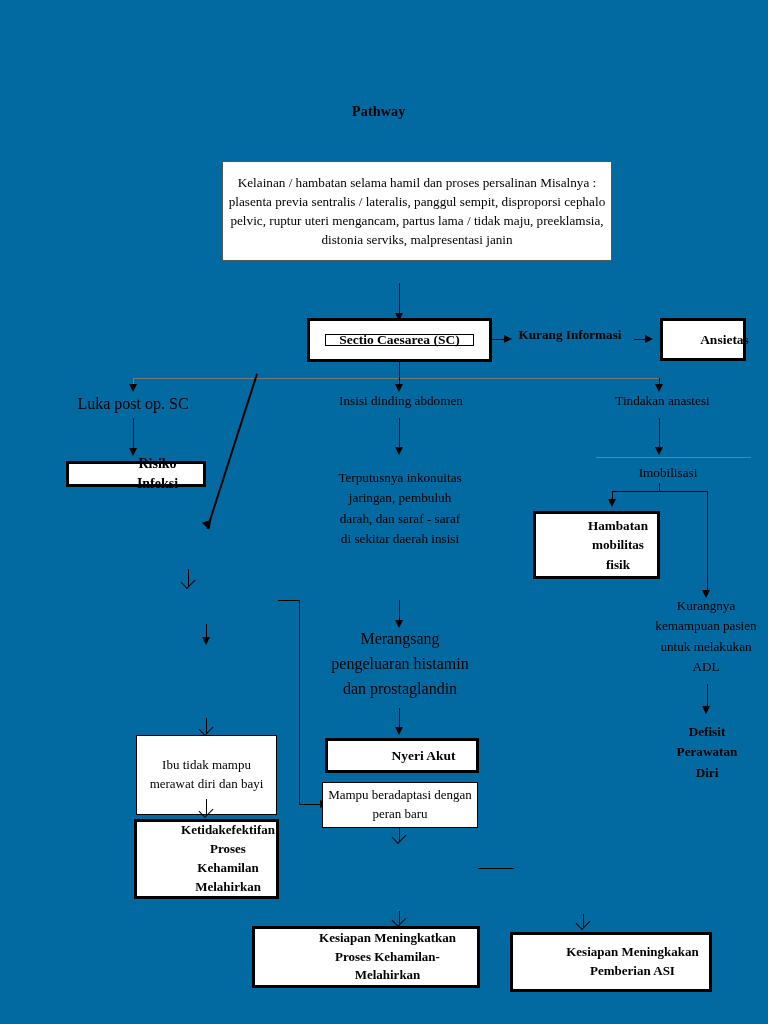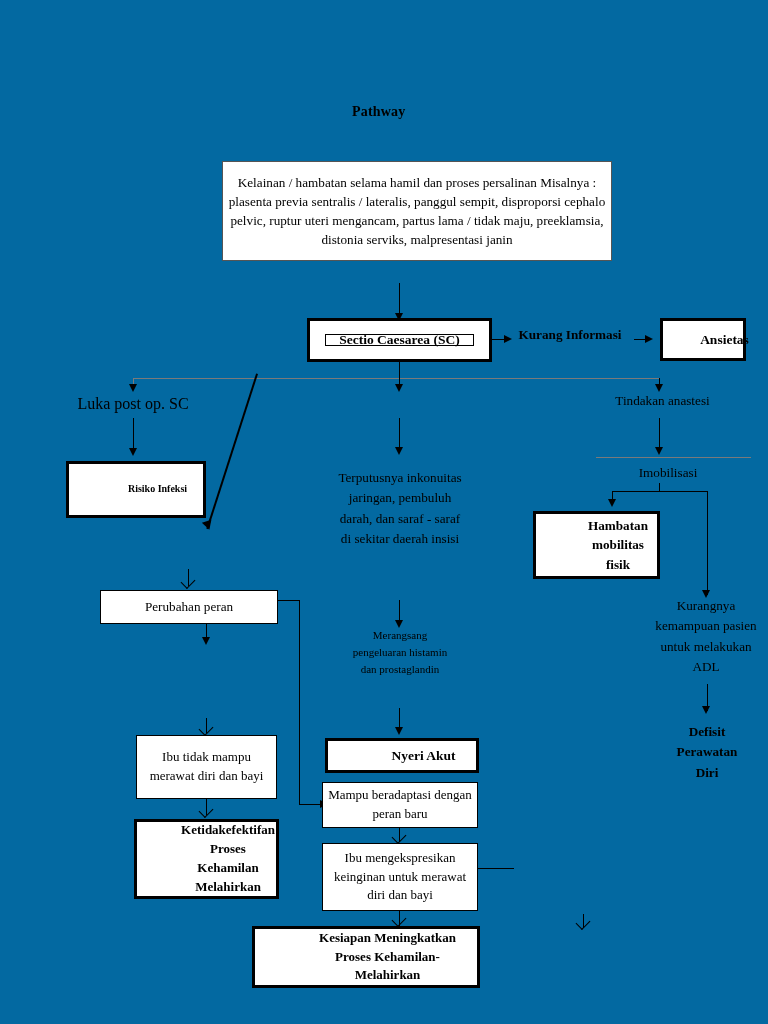--- a/index.html
+++ b/index.html
@@ -154,47 +154,47 @@
 
   <div class="vline" style="left:399px; top:362px; height:16px;"></div>
   <div class="hline faint" style="left:133px; top:378px; width:527px;"></div>
 
   <div class="vline faint" style="left:133px; top:378px; height:9px;"></div>
   <div class="arrow-down" style="left:128.5px; top:384px;"></div>
   <div class="tnode" style="left:62px; top:392px; width:142px; font-size:16px;">Luka post op. SC</div>
 
   <div class="vline" style="left:399px; top:378px; height:9px;"></div>
   <div class="arrow-down" style="left:394.5px; top:384px;"></div>
+  <div class="tnode" style="left:316px; top:391px; width:170px; font-size:13.2px;">Insisi dinding abdomen</div>
 
   <div class="vline" style="left:659px; top:378px; height:9px;"></div>
   <div class="arrow-down" style="left:654.5px; top:384px;"></div>
   <div class="tnode" style="left:600px; top:391px; width:125px; font-size:13.2px;">Tindakan anastesi</div>
 
   <div class="vline" style="left:133px; top:418px; height:33px;"></div>
   <div class="arrow-down" style="left:128.5px; top:448px;"></div>
 
-  <div class="box heavy" style="left:66px; top:461px; width:140px; height:57px; font-size:10px;">Risiko Infeksi</div>
+  <div class="box heavy" style="left:66px; top:461px; width:140px; height:26px; font-size:14px;">Risiko Infeksi</div>
 
   <div class="diag" style="left:258px; top:374px; width:163px; transform:rotate(107.8deg);"></div>
   <div class="diag-head" style="left:203px; top:521px; transform:rotate(-18deg);"></div>
 
 
   <div class="vline" style="left:188px; top:569px; height:17px;"></div>
   <div class="chev-down" style="left:182px; top:577px;"></div>
 
-  <div class="box" style="left:100px; top:590px; width:178px; height:34px; font-size:13.2px;">Perubahan peran</div>
 
   <div class="vline" style="left:206px; top:624px; height:16px;"></div>
   <div class="arrow-down" style="left:201.5px; top:637px;"></div>
 
 
   <div class="vline" style="left:206px; top:718px; height:15px;"></div>
   <div class="chev-down" style="left:200px; top:724px;"></div>
 
-  <div class="box" style="left:136px; top:735px; width:141px; height:64px; font-size:13px;">Ibu tidak mampu
+  <div class="box" style="left:136px; top:735px; width:141px; height:80px; font-size:13px;">Ibu tidak mampu
 merawat diri dan
 bayi</div>
 
   <div class="vline" style="left:206px; top:799px; height:16px;"></div>
   <div class="chev-down" style="left:200px; top:806px;"></div>
 
   <div class="box heavy" style="left:134px; top:819px; width:145px; height:80px; font-size:13px;">Ketidakefektifan
 Proses Kehamilan
 Melahirkan</div>
 
@@ -207,38 +207,35 @@
   <div class="arrow-down" style="left:394.5px; top:447px;"></div>
 
   <div class="tnode" style="left:312px; top:468px; width:176px; font-size:13.2px;">Terputusnya inkonuitas
 jaringan, pembuluh
 darah, dan saraf - saraf
 di sekitar daerah insisi</div>
 
   <div class="vline" style="left:399px; top:600px; height:25px;"></div>
   <div class="arrow-down" style="left:394.5px; top:620px;"></div>
 
-  <div class="tnode" style="left:314px; top:627px; width:172px; font-size:11px;">Merangsang
+  <div class="tnode" style="left:314px; top:627px; width:172px; font-size:16px;">Merangsang
 pengeluaran histamin
 dan prostaglandin</div>
 
   <div class="vline" style="left:399px; top:708px; height:23px;"></div>
   <div class="arrow-down" style="left:394.5px; top:727px;"></div>
 
   <div class="box" style="left:322px; top:782px; width:156px; height:46px; font-size:13px;">Mampu beradaptasi
 dengan peran baru</div>
 
   <div class="box heavy" style="left:325px; top:738px; width:154px; height:35px; font-size:13.5px;">Nyeri Akut</div>
 
   <div class="vline" style="left:399px; top:828px; height:14px;"></div>
   <div class="chev-down" style="left:393px; top:832px;"></div>
 
-  <div class="box" style="left:322px; top:843px; width:156px; height:68px; font-size:13px;">Ibu mengekspresikan
-keinginan untuk
-merawat diri dan bayi</div>
 
   <div class="vline" style="left:399px; top:911px; height:17px;"></div>
   <div class="chev-down" style="left:393px; top:915px;"></div>
 
   <div class="box heavy" style="left:252px; top:926px; width:228px; height:62px; font-size:13px;">Kesiapan Meningkatkan Proses
 Kehamilan-Melahirkan</div>
 
   <div class="vline" style="left:659px; top:418px; height:34px;"></div>
   <div class="arrow-down" style="left:654.5px; top:447px;"></div>
   <div class="hline faint" style="left:596px; top:457px; width:155px;"></div>
@@ -268,14 +265,16 @@
   <div class="tnode bold" style="left:637px; top:722px; width:140px; font-size:13.2px;">Defisit
 Perawatan
 Diri</div>
 
 
   <div class="hline" style="left:478px; top:868px; width:36px;"></div>
 
   <div class="vline" style="left:583px; top:914px; height:14px;"></div>
   <div class="chev-down" style="left:577px; top:918px;"></div>
 
+  <div class="box heavy" style="left:510px; top:932px; width:202px; height:60px; font-size:13px;">Kesiapan Meningkakan
+Pemberian ASI</div>
 
 </div>
 
 </body></html>

